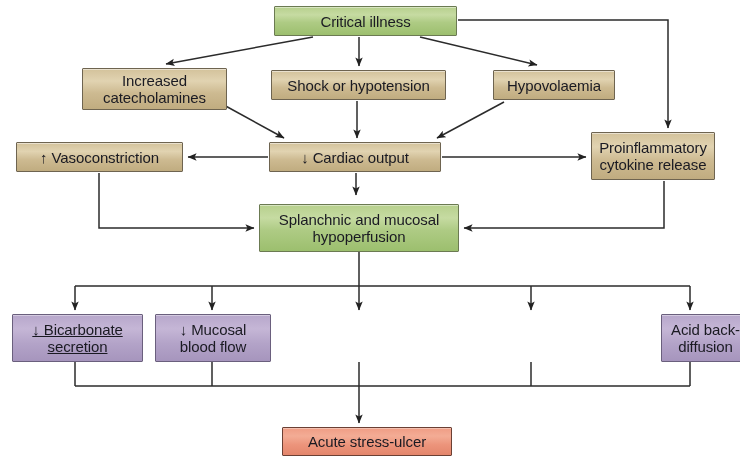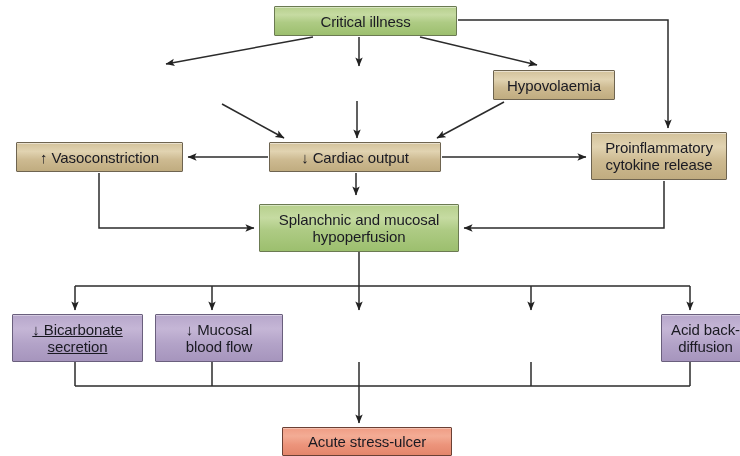--- a/index.html
+++ b/index.html
@@ -104,47 +104,53 @@
       <path d="M690,362 L690,386"></path>
 
       <path d="M75,386 L690,386"></path>
     </g>
   </svg>
 
   <div class="node green" style="left:274px;top:6px;width:183px;height:30px;">
     <span class="lbl">Critical illness</span>
   </div>
 
+  <div class="node tan" style="left:82px;top:68px;width:145px;height:42px;">
+    <span class="lbl">Increased<br>catecholamines</span>
+  </div>
 
+  <div class="node tan" style="left:271px;top:70px;width:175px;height:30px;">
+    <span class="lbl">Shock or hypotension</span>
+  </div>
 
   <div class="node tan" style="left:16px;top:142px;width:167px;height:30px;">
     <span class="lbl">↑ Vasoconstriction</span>
   </div>
 
   <div class="node tan" style="left:493px;top:70px;width:122px;height:30px;">
     <span class="lbl">Hypovolaemia</span>
   </div>
 
   <div class="node tan" style="left:269px;top:142px;width:172px;height:30px;">
     <span class="lbl">↓ Cardiac output</span>
   </div>
 
-  <div class="node tan" style="left:591px;top:132px;width:136px;height:48px;">
+  <div class="node tan" style="left:591px;top:132px;width:124px;height:48px;">
     <span class="lbl">Proinflammatory<br>cytokine release</span>
   </div>
 
   <div class="node green" style="left:259px;top:204px;width:200px;height:48px;">
     <span class="lbl">Splanchnic and mucosal<br>hypoperfusion</span>
   </div>
 
   <div class="node purple" style="left:12px;top:314px;width:131px;height:48px;text-decoration:underline;">
     <span class="lbl">↓&nbsp;Bicarbonate<br>secretion</span>
   </div>
 
-  <div class="node purple" style="left:155px;top:314px;width:128px;height:48px;">
+  <div class="node purple" style="left:155px;top:314px;width:116px;height:48px;">
     <span class="lbl">↓&nbsp;Mucosal<br>blood flow</span>
   </div>
 
 
 
   <div class="node purple" style="left:661px;top:314px;width:89px;height:48px;">
     <span class="lbl">Acid back-<br>diffusion</span>
   </div>
 
   <div class="node salmon" style="left:282px;top:427px;width:170px;height:29px;">

